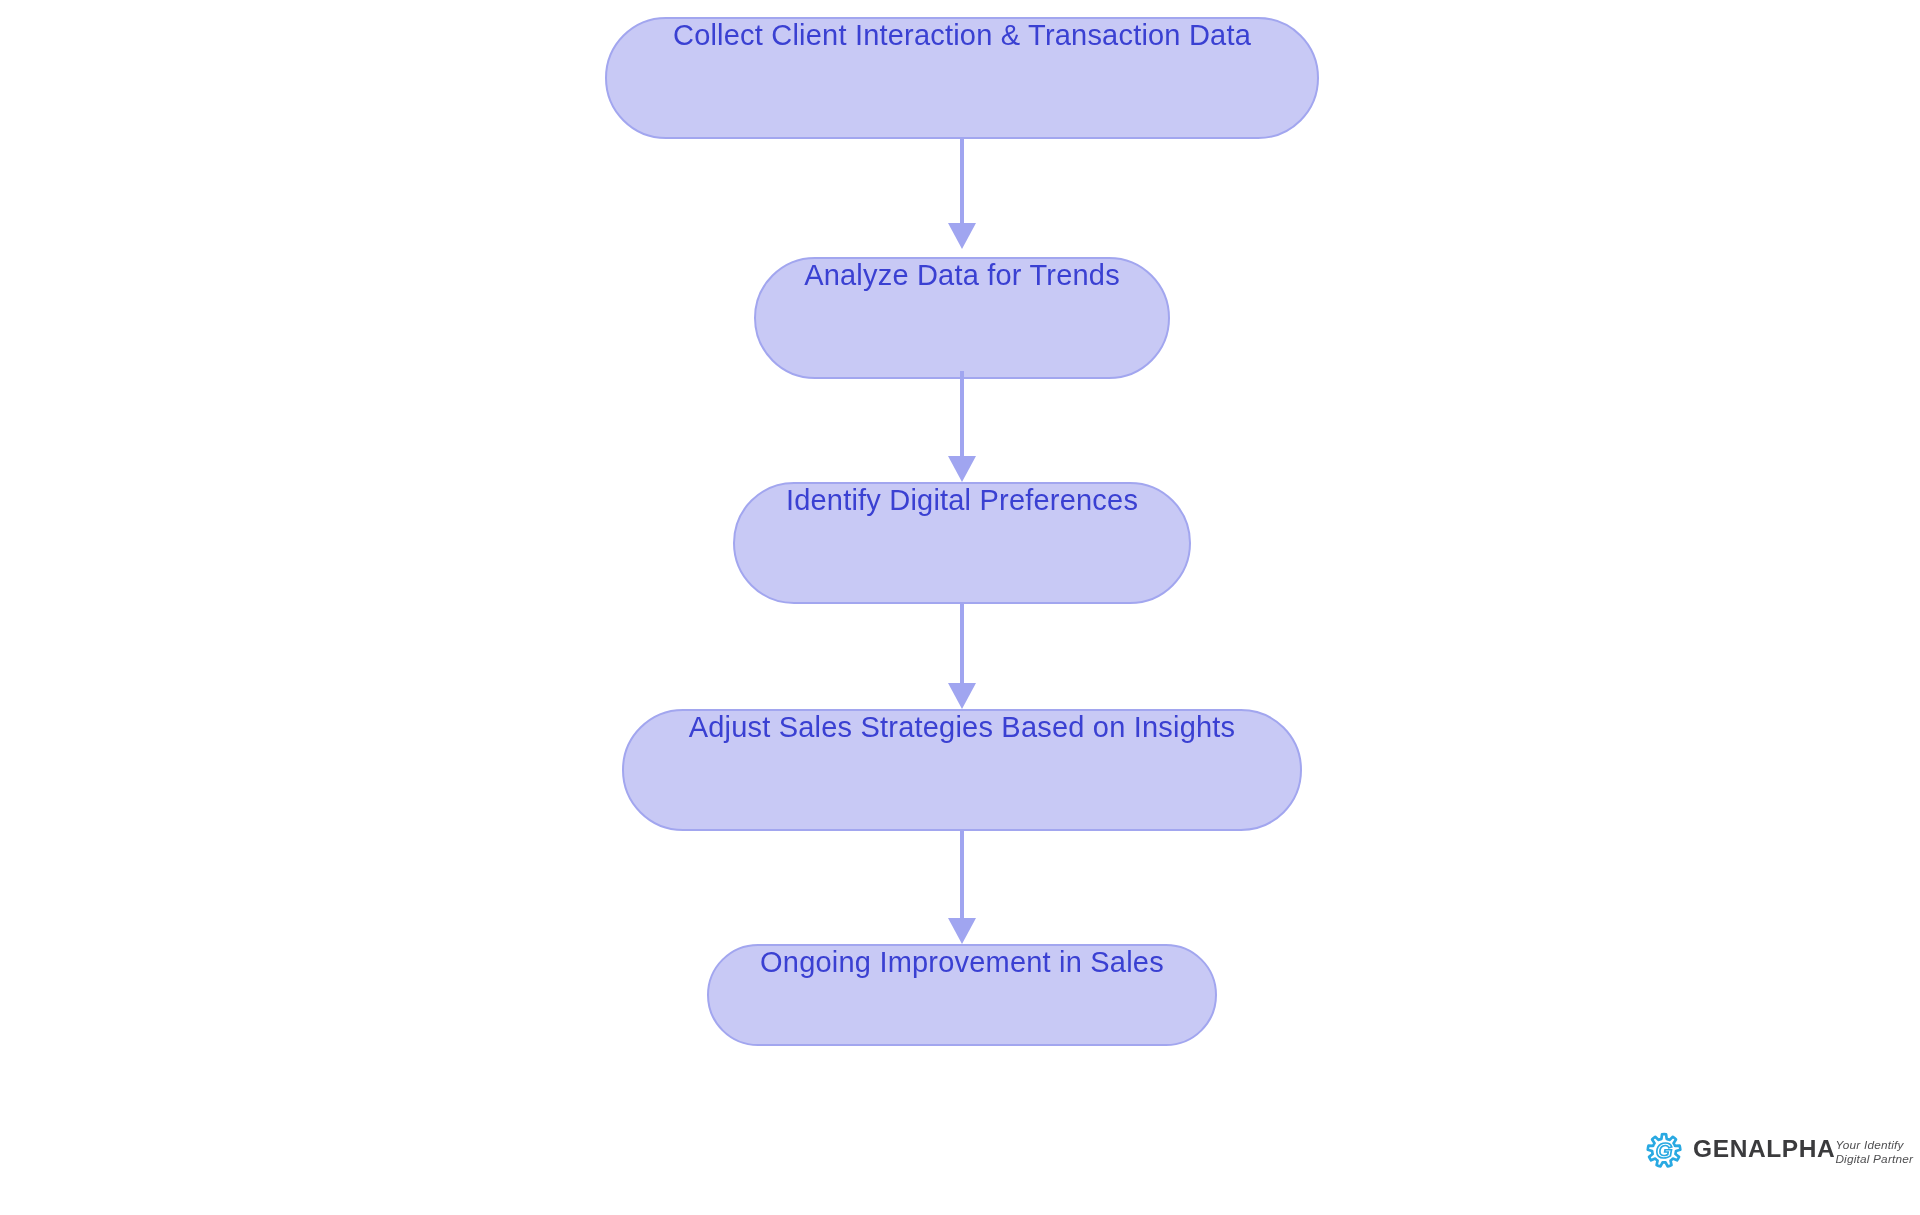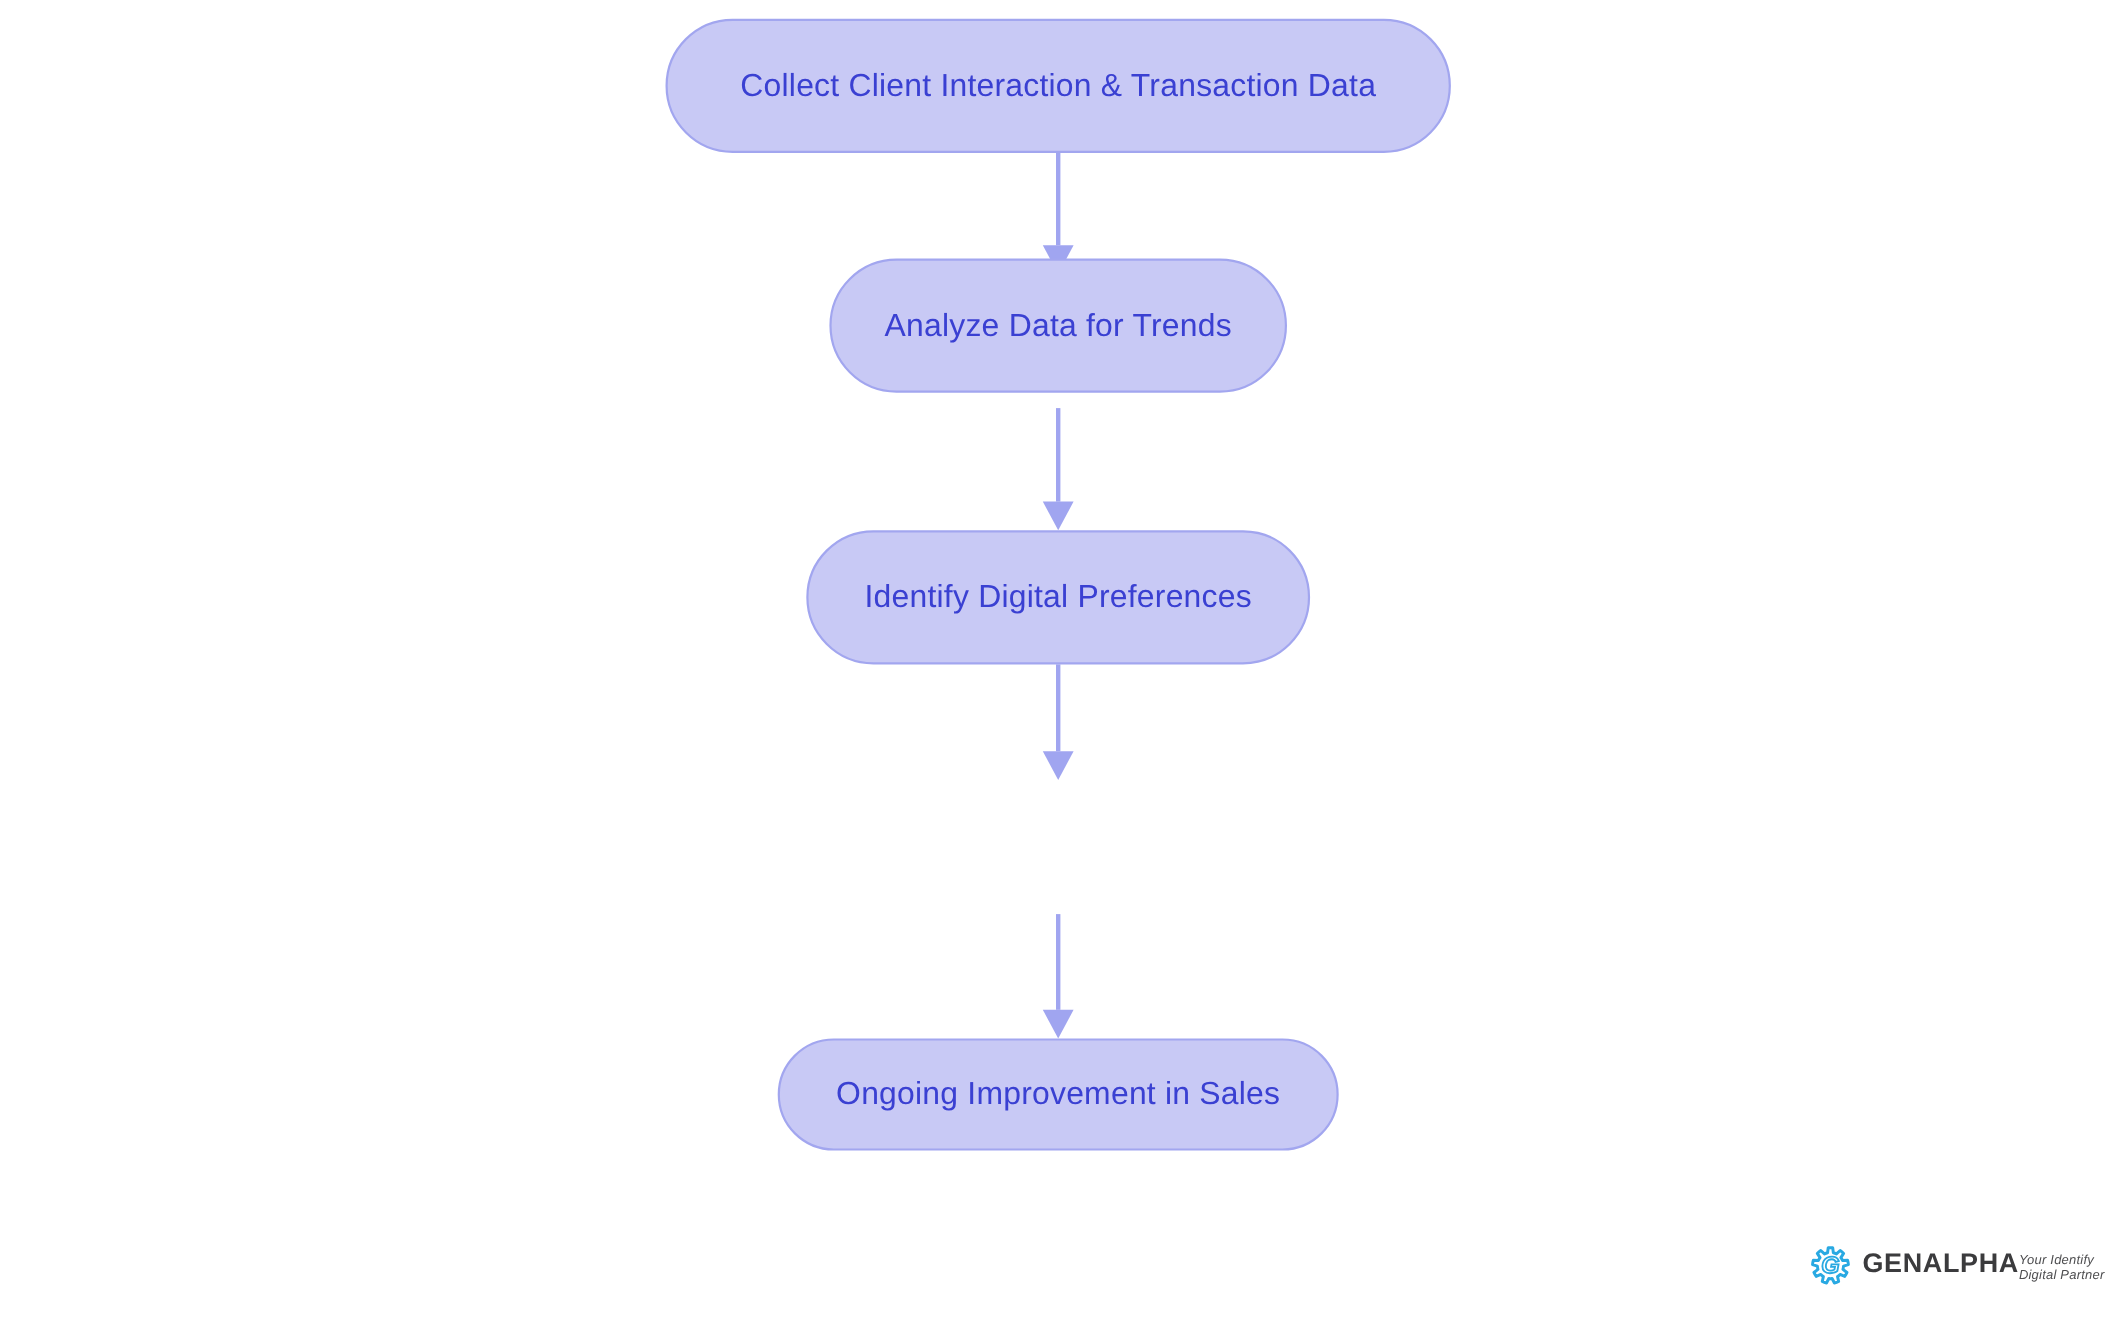--- a/index.html
+++ b/index.html
@@ -8,32 +8,32 @@
     font-family:"Liberation Sans", sans-serif;
   }
   .canvas{position:absolute;inset:0;}
 
   
   .node{
     position:absolute;
     background:var(--node_fill);
     border:2px solid var(--node_border);
     border-radius:64px;
-    display:flex;align-items:center;justify-content:center;
+    display:flex;align-items:flex-start;justify-content:center;
     box-sizing:border-box;
   }
   .node-label{
     color:var(--node_text);
     font-size:29px;
     font-weight:500;
     letter-spacing:0.2px;
     white-space:nowrap;
   }
   .node-1{left:605px;top:17px;width:714px;height:122px;}
-  .node-2{left:754px;top:235px;width:416px;height:122px;}
+  .node-2{left:754px;top:257px;width:416px;height:122px;}
   .node-3{left:733px;top:482px;width:458px;height:122px;}
   .node-4{left:622px;top:709px;width:680px;height:122px;}
   .node-5{left:707px;top:944px;width:510px;height:102px;}
 
   
   .arrow{
     position:absolute;width:28px;
     display:flex;flex-direction:column;align-items:center;
   }
   .arrow-line{width:4px;flex:1;background:var(--arrow);}
@@ -95,20 +95,23 @@
 
   <div class="node node-3">
     <span class="node-label">Identify Digital Preferences</span>
   </div>
 
   <div class="arrow arrow-3">
     <div class="arrow-line"></div>
     <div class="arrow-head"></div>
   </div>
 
+  <div class="node node-4">
+    <span class="node-label">Adjust Sales Strategies Based on Insights</span>
+  </div>
 
   <div class="arrow arrow-4">
     <div class="arrow-line"></div>
     <div class="arrow-head"></div>
   </div>
 
   <div class="node node-5">
     <span class="node-label">Ongoing Improvement in Sales</span>
   </div>
 

